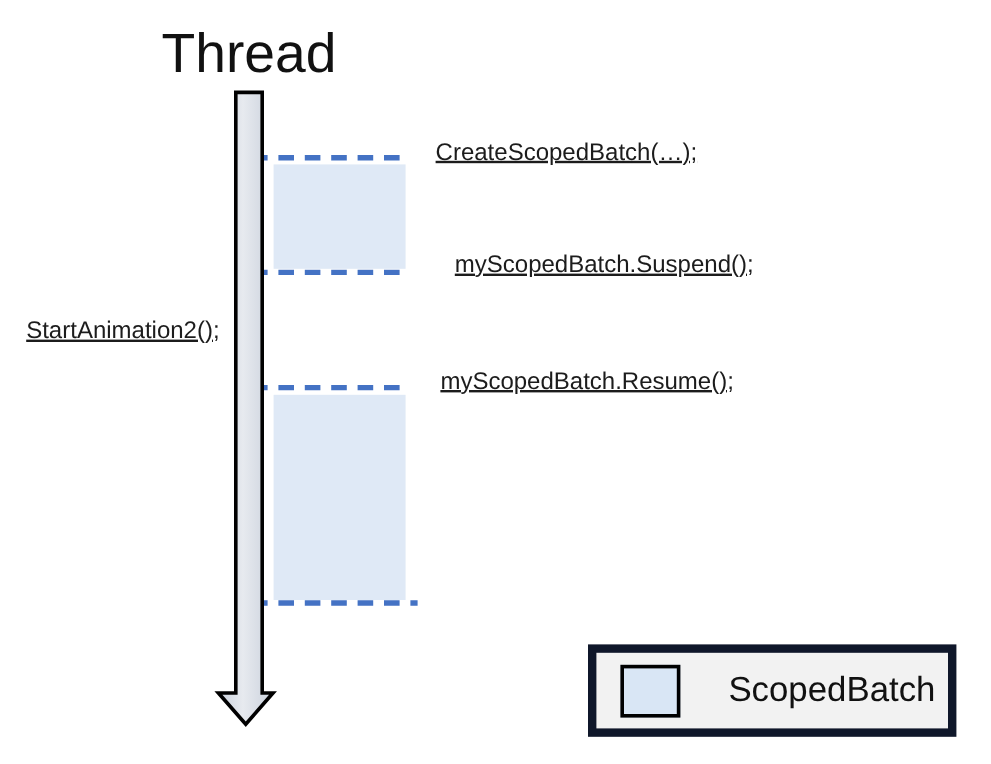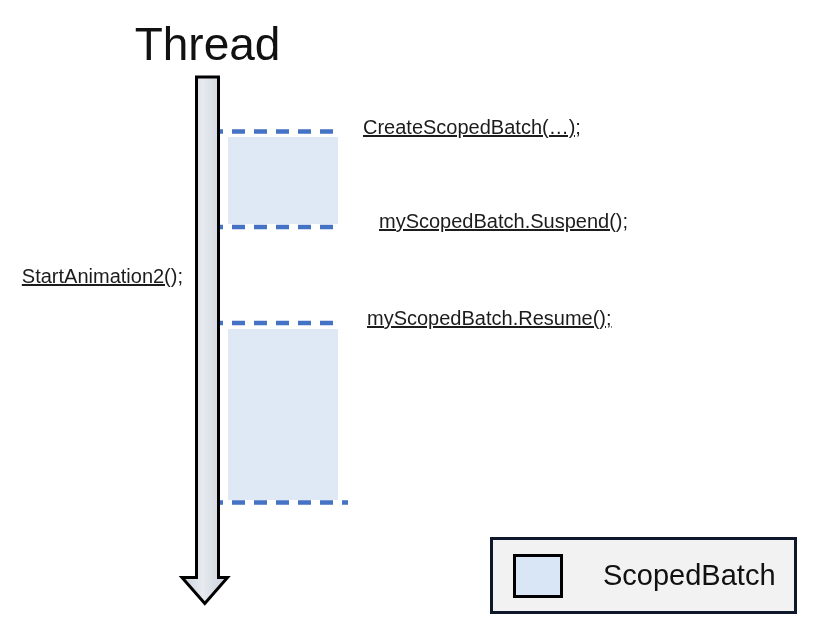--- a/index.html
+++ b/index.html
@@ -46,21 +46,21 @@
     right: 643px;
     text-align: right;
   }
   .legend {
     position: absolute;
     left: 490px;
     top: 537px;
     width: 307px;
     height: 77px;
     box-sizing: border-box;
-    border: 3px solid #0f172a;
+    border: 7px solid #0f172a;
     background: #f2f2f2;
     display: flex;
     align-items: center;
     padding-left: 20px;
   }
   .legend-swatch {
     width: 50px;
     height: 44px;
     box-sizing: border-box;
     border: 3px solid #000000;

